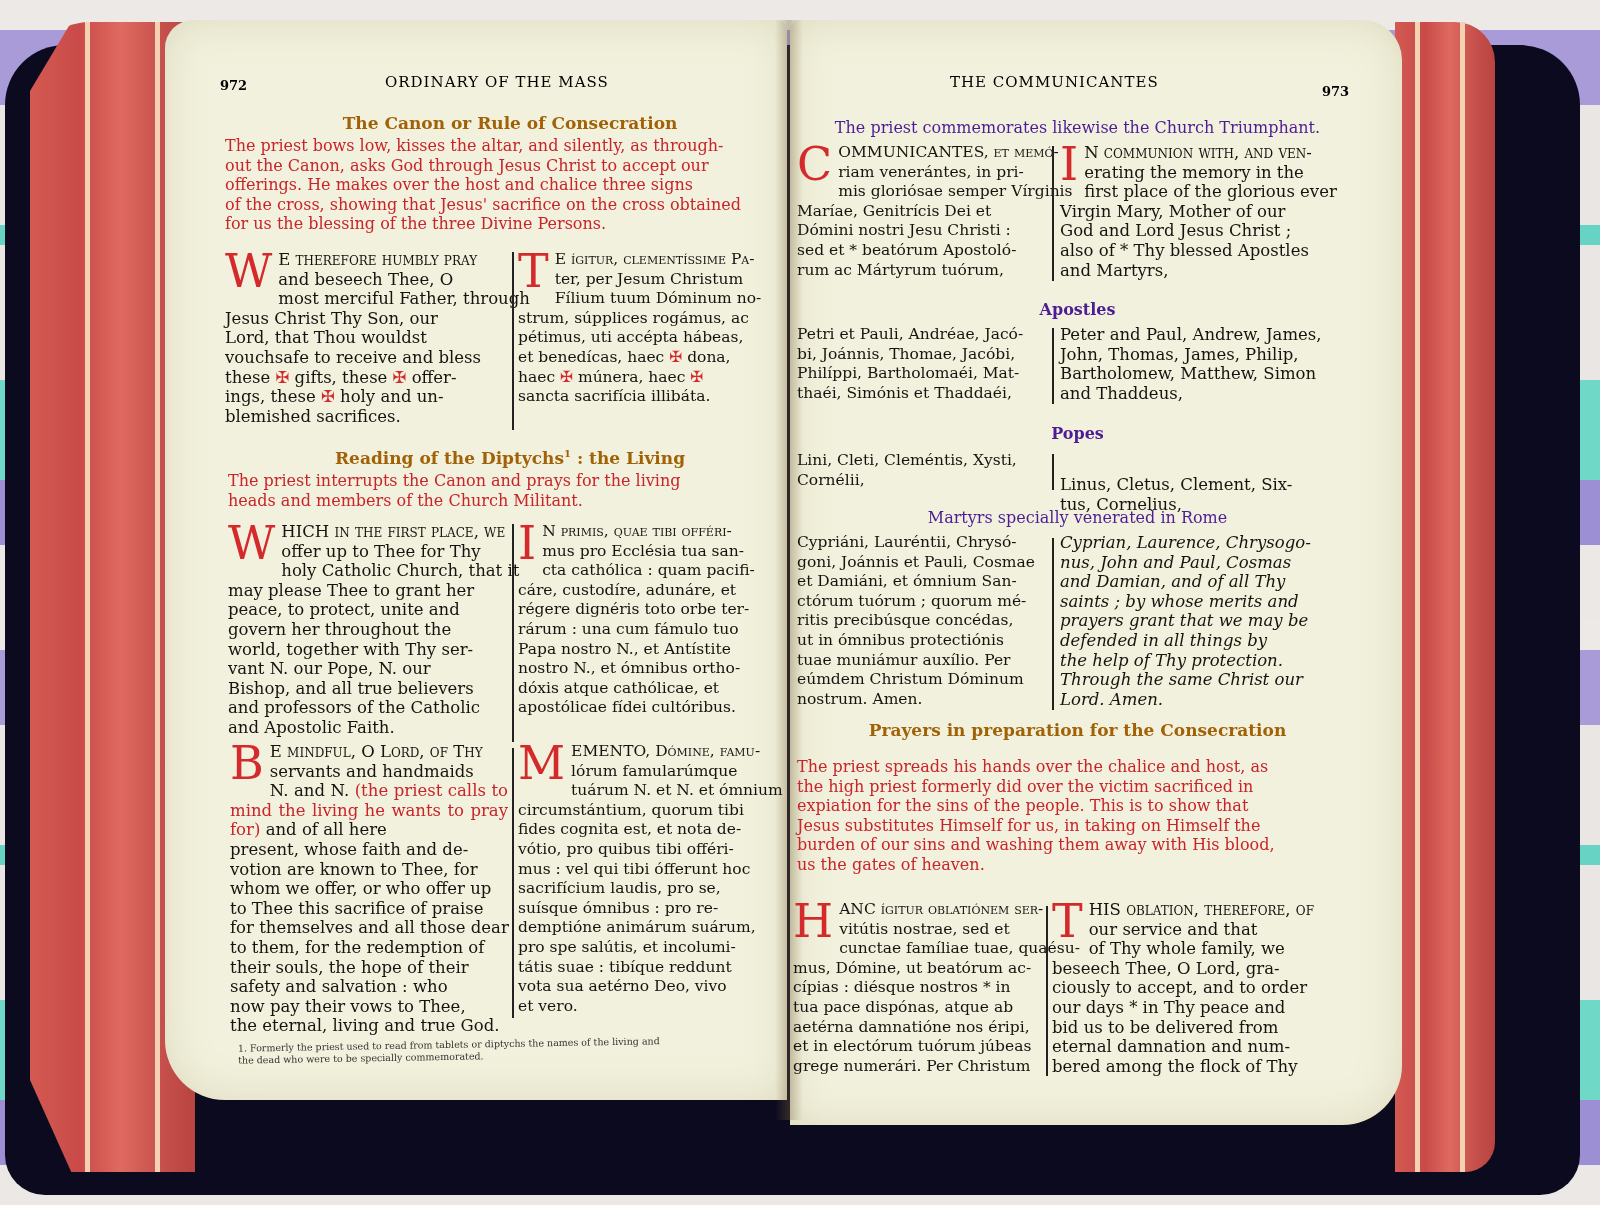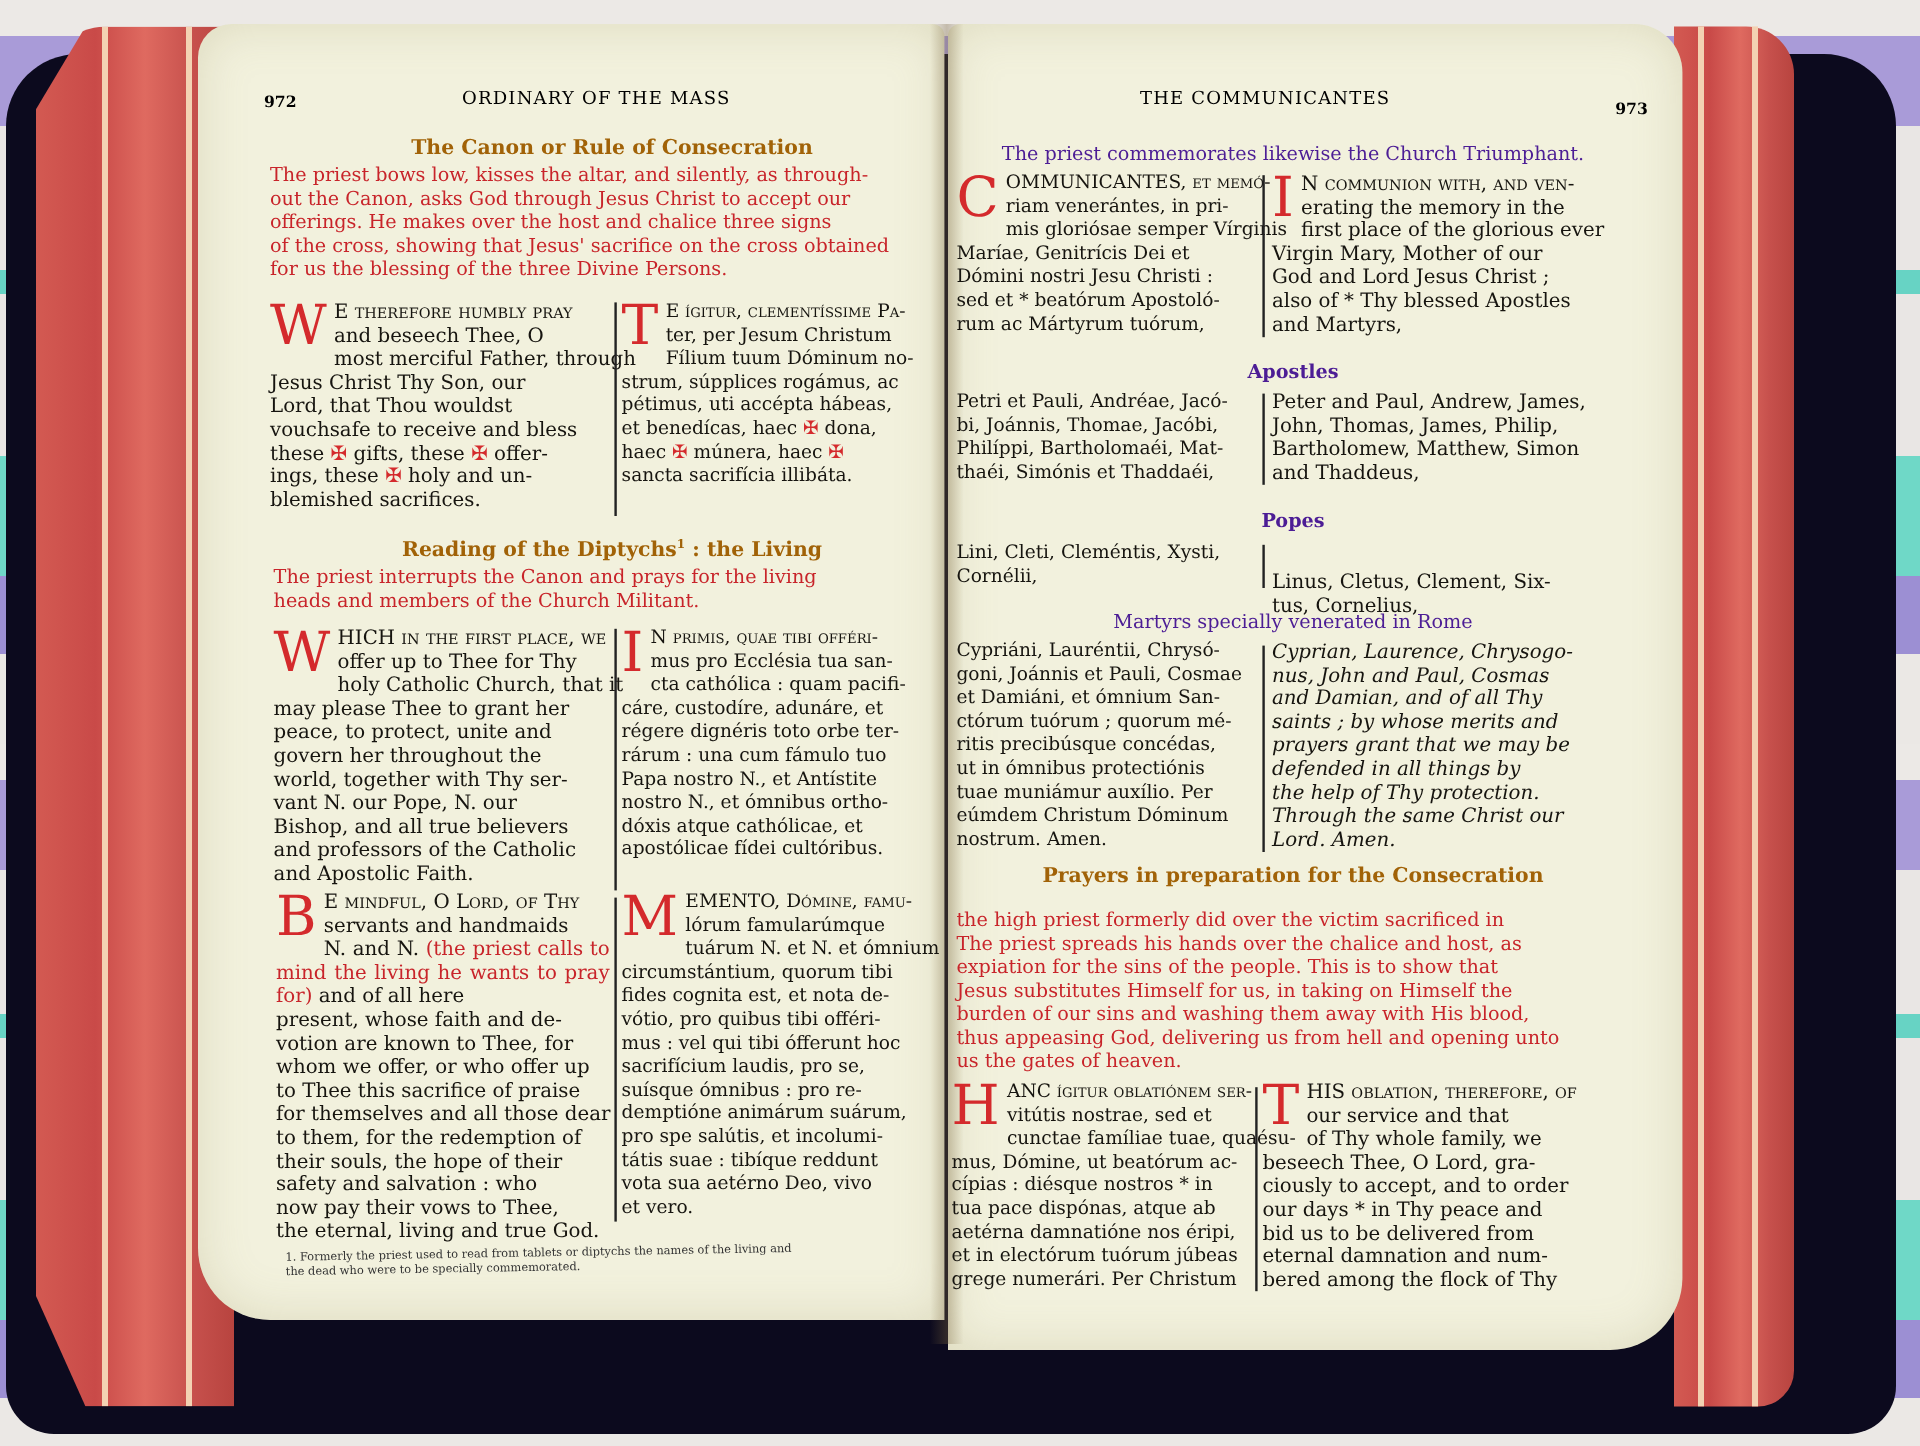--- a/index.html
+++ b/index.html
@@ -181,21 +181,21 @@
   <span class="line">vota sua aetérno Deo, vivo</span>
   <span class="line">et vero.</span>
 </div>
 
 <div class="foot" style="left:238px;top:1038px;width:530px;">
   <span class="line">1. Formerly the priest used to read from tablets or diptychs the names of the living and</span>
   <span class="line">the dead who were to be specially commemorated.</span>
 </div>
 
 <div class="runhead" style="left:950px;">THE COMMUNICANTES</div>
-<div class="pnum" style="left:1322px;top:84px;margin-left:24px;">973</div>
+<div class="pnum" style="left:1322px;top:84px;">973</div>
 
 <div class="rubric-sm" style="left:800px;top:118px;width:555px;">The priest commemorates likewise the Church Triumphant.</div>
 
 <div class="col" style="left:797px;top:143px;width:250px;font-size:15.5px;">
   <span class="drop">C</span>
   <span class="line smallcaps">OMMUNICANTES, et memó-</span>
   <span class="line">riam venerántes, in pri-</span>
   <span class="line">mis gloriósae semper Vírginis</span>
   <span class="line">Maríae, Genitrícis Dei et</span>
   <span class="line">Dómini nostri Jesu Christi :</span>
@@ -260,26 +260,25 @@
   <span class="line">saints ; by whose merits and</span>
   <span class="line">prayers grant that we may be</span>
   <span class="line">defended in all things by</span>
   <span class="line">the help of Thy protection.</span>
   <span class="line">Through the same Christ our</span>
   <span class="line">Lord. Amen.</span>
 </div>
 
 <div class="heading" style="left:800px;top:720px;width:555px;">Prayers in preparation for the Consecration</div>
 <div class="rubric" style="left:797px;top:757px;width:530px;">
+  <span class="line">The priest spreads his hands over the chalice and host, as</span>
   <span class="line">the high priest formerly did over the victim sacrificed in</span>
-  <span class="line">The priest spreads his hands over the chalice and host, as</span>
   <span class="line">expiation for the sins of the people.  This is to show that</span>
   <span class="line">Jesus substitutes Himself for us, in taking on Himself the</span>
   <span class="line">burden of our sins and washing them away with His blood,</span>
-  <span class="line">thus appeasing God, delivering us from hell and opening unto</span>
   <span class="line">us the gates of heaven.</span>
 </div>
 
 <div class="col" style="left:793px;top:900px;width:250px;font-size:15.5px;">
   <span class="drop">H</span>
   <span class="line smallcaps">ANC ígitur oblatiónem ser-</span>
   <span class="line">vitútis nostrae, sed et</span>
   <span class="line">cunctae famíliae tuae, quaésu-</span>
   <span class="line">mus, Dómine, ut beatórum ac-</span>
   <span class="line">cípias : diésque nostros * in</span>

